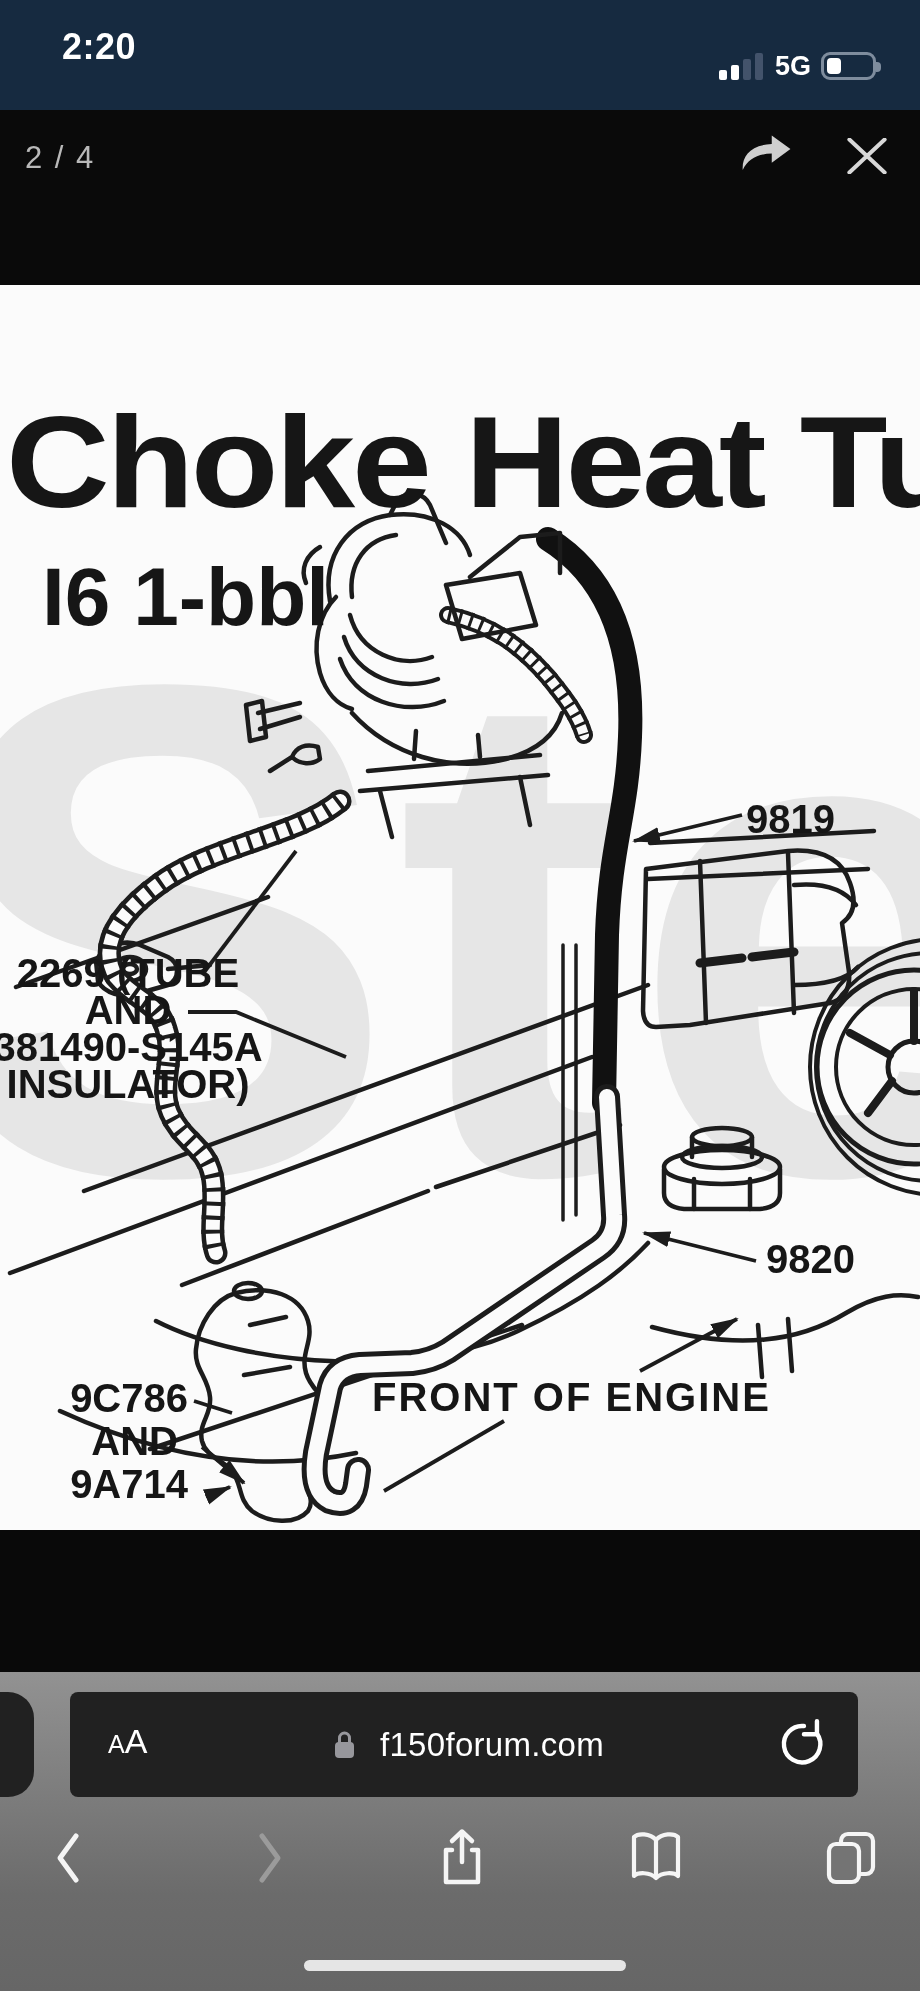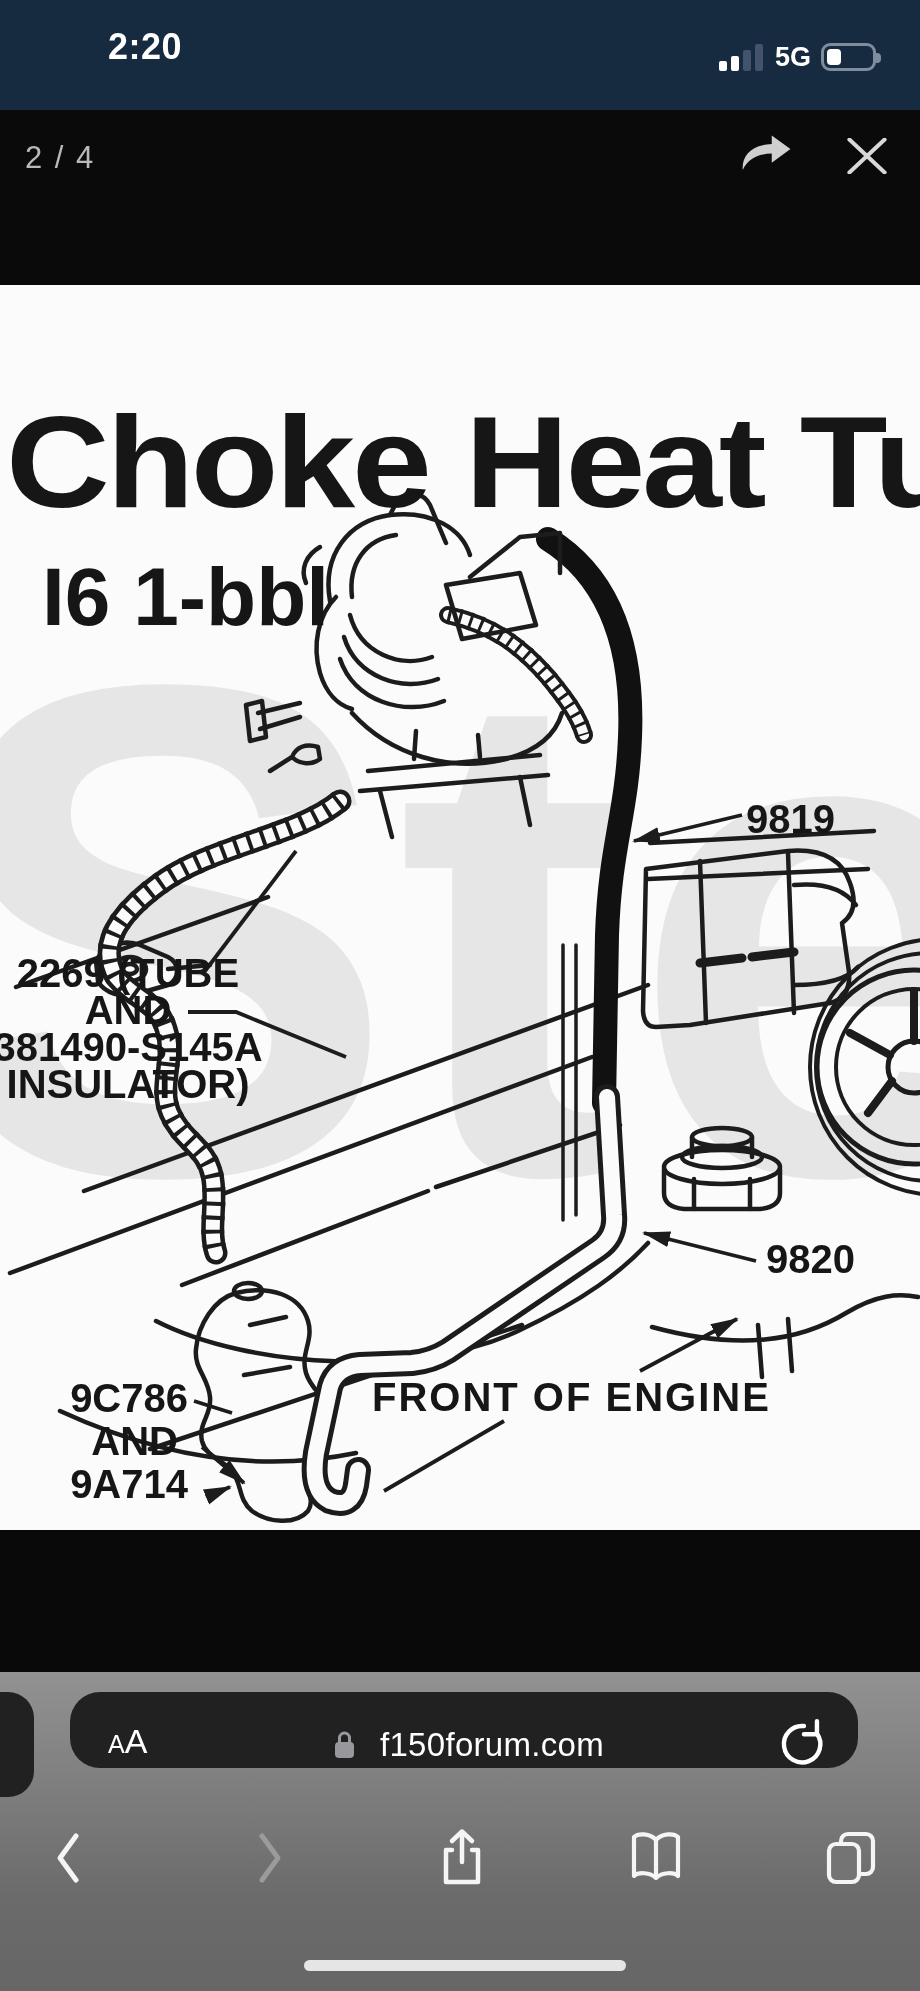--- a/index.html
+++ b/index.html
@@ -1,28 +1,28 @@
 <!DOCTYPE html>
 <html><head>
 <meta charset="utf-8">
 <style>
   html,body{margin:0;padding:0;background:#000;}
   .phone{position:relative;width:920px;height:1991px;overflow:hidden;background:#0a0a0a;
          font-family:"Liberation Sans",sans-serif;}
 
   
   .statusbar{position:absolute;top:0;left:0;right:0;height:110px;background:#162a40;}
-  .clock{position:absolute;left:62px;top:26px;width:120px;text-align:right;
+  .clock{position:absolute;left:62px;top:26px;width:120px;text-align:left;
          color:#fff;font-size:36px;font-weight:700;letter-spacing:.5px;}
   .status-right{position:absolute;right:44px;top:40px;display:flex;align-items:flex-end;}
   .signal{display:flex;align-items:flex-end;gap:4px;height:28px;}
   .signal i{display:block;width:8px;border-radius:2px;background:#43536b;}
   .signal i.lit{background:#fff;}
   .s1{height:10px}.s2{height:15px}.s3{height:21px}.s4{height:27px}
-  .net{color:#fff;font-size:27px;font-weight:700;margin:3px 10px 0 12px;line-height:28px;}
+  .net{color:#fff;font-size:27px;font-weight:700;margin:12px 10px 0 12px;line-height:28px;}
   .battery{position:relative;width:55px;height:28px;border:3px solid rgba(230,238,250,.5);
            border-radius:9px;box-sizing:border-box;margin-bottom:0px;}
   .battery em{position:absolute;left:3px;top:3px;width:14px;height:16px;border-radius:4px;background:#fff;}
   .battery i{position:absolute;right:-8px;top:7px;width:5px;height:10px;background:rgba(230,238,250,.5);
              border-radius:0 4px 4px 0;}
 
   
   .viewer-top{position:absolute;top:110px;left:0;right:0;height:175px;background:#0a0a0a;}
   .counter{position:absolute;left:25px;top:30px;color:#b9b9b9;font-size:31px;letter-spacing:2px;text-align:right;}
   .vt-share{position:absolute;right:128px;top:24px;}
@@ -32,21 +32,21 @@
   .canvas{position:absolute;top:285px;left:0;width:920px;height:1245px;background:#fbfbfb;}
   .canvas svg{display:block;}
 
   
   .letterbox{position:absolute;top:1530px;left:0;right:0;height:142px;background:#090909;}
 
   
   .toolbar{position:absolute;top:1672px;left:0;right:0;height:319px;
            background:linear-gradient(#929292,#6b6b6b 70%,#666);}
   .pill-stub{position:absolute;left:-34px;top:20px;width:68px;height:105px;border-radius:26px;background:#212121;}
-  .url-pill{position:absolute;left:70px;top:20px;width:788px;height:76px;border-radius:30px;background:#212121;}
+  .url-pill{position:absolute;left:70px;top:20px;width:788px;height:105px;border-radius:8px;background:#212121;}
   .aa{display:block;position:absolute;left:38px;top:30px;color:#fff;font-size:34px;font-weight:500;z-index:2;}
   .aa::first-letter{font-size:25px;}
   .url-center{position:absolute;left:9px;right:0;top:0;height:105px;display:flex;align-items:center;
               justify-content:center;gap:24px;}
   .url-text{color:#fff;font-size:33px;font-weight:500;letter-spacing:.3px;}
   .reload{position:absolute;right:30px;top:26px;z-index:2;}
   .navrow div{position:absolute;top:156px;width:60px;height:60px;}
   .nb-back{left:40px;}.nb-fwd{left:238px;}.nb-share{left:432px;}.nb-book{left:626px;}.nb-tabs{left:821px;}
   .home-indicator{position:absolute;left:304px;top:288px;width:322px;height:11px;border-radius:6px;background:#e5e5e5;}
 </style>

